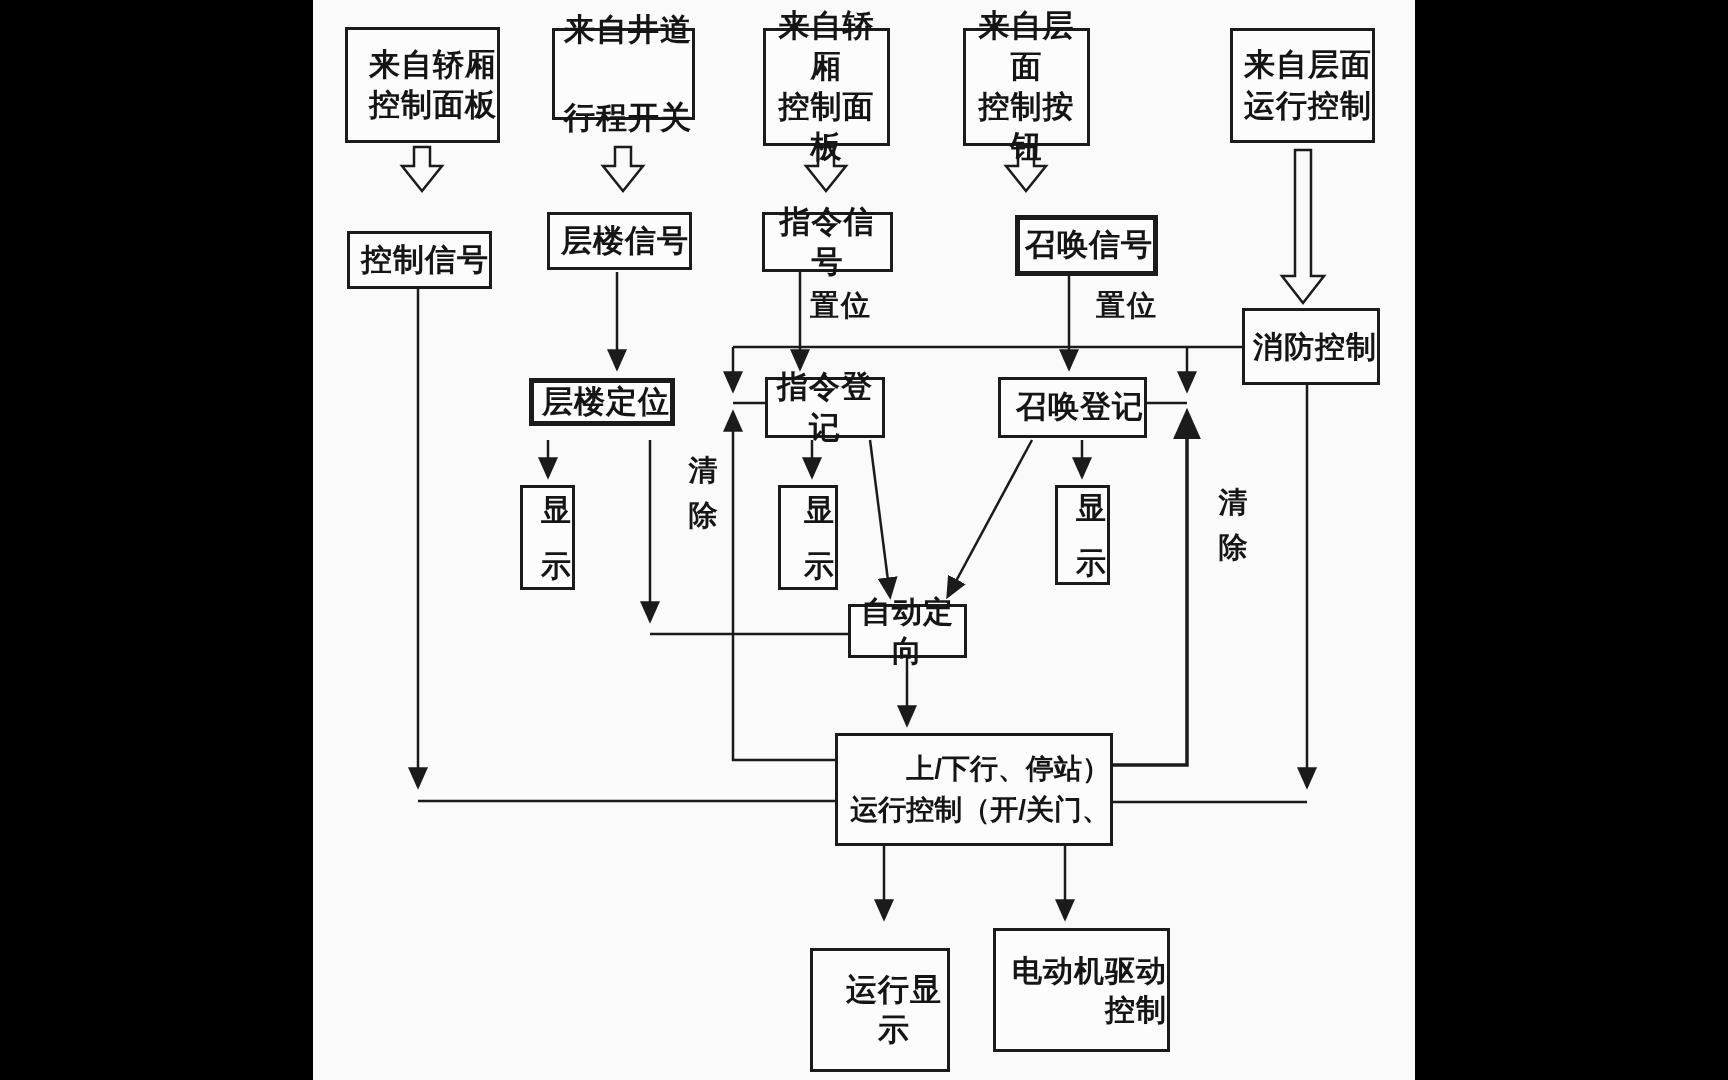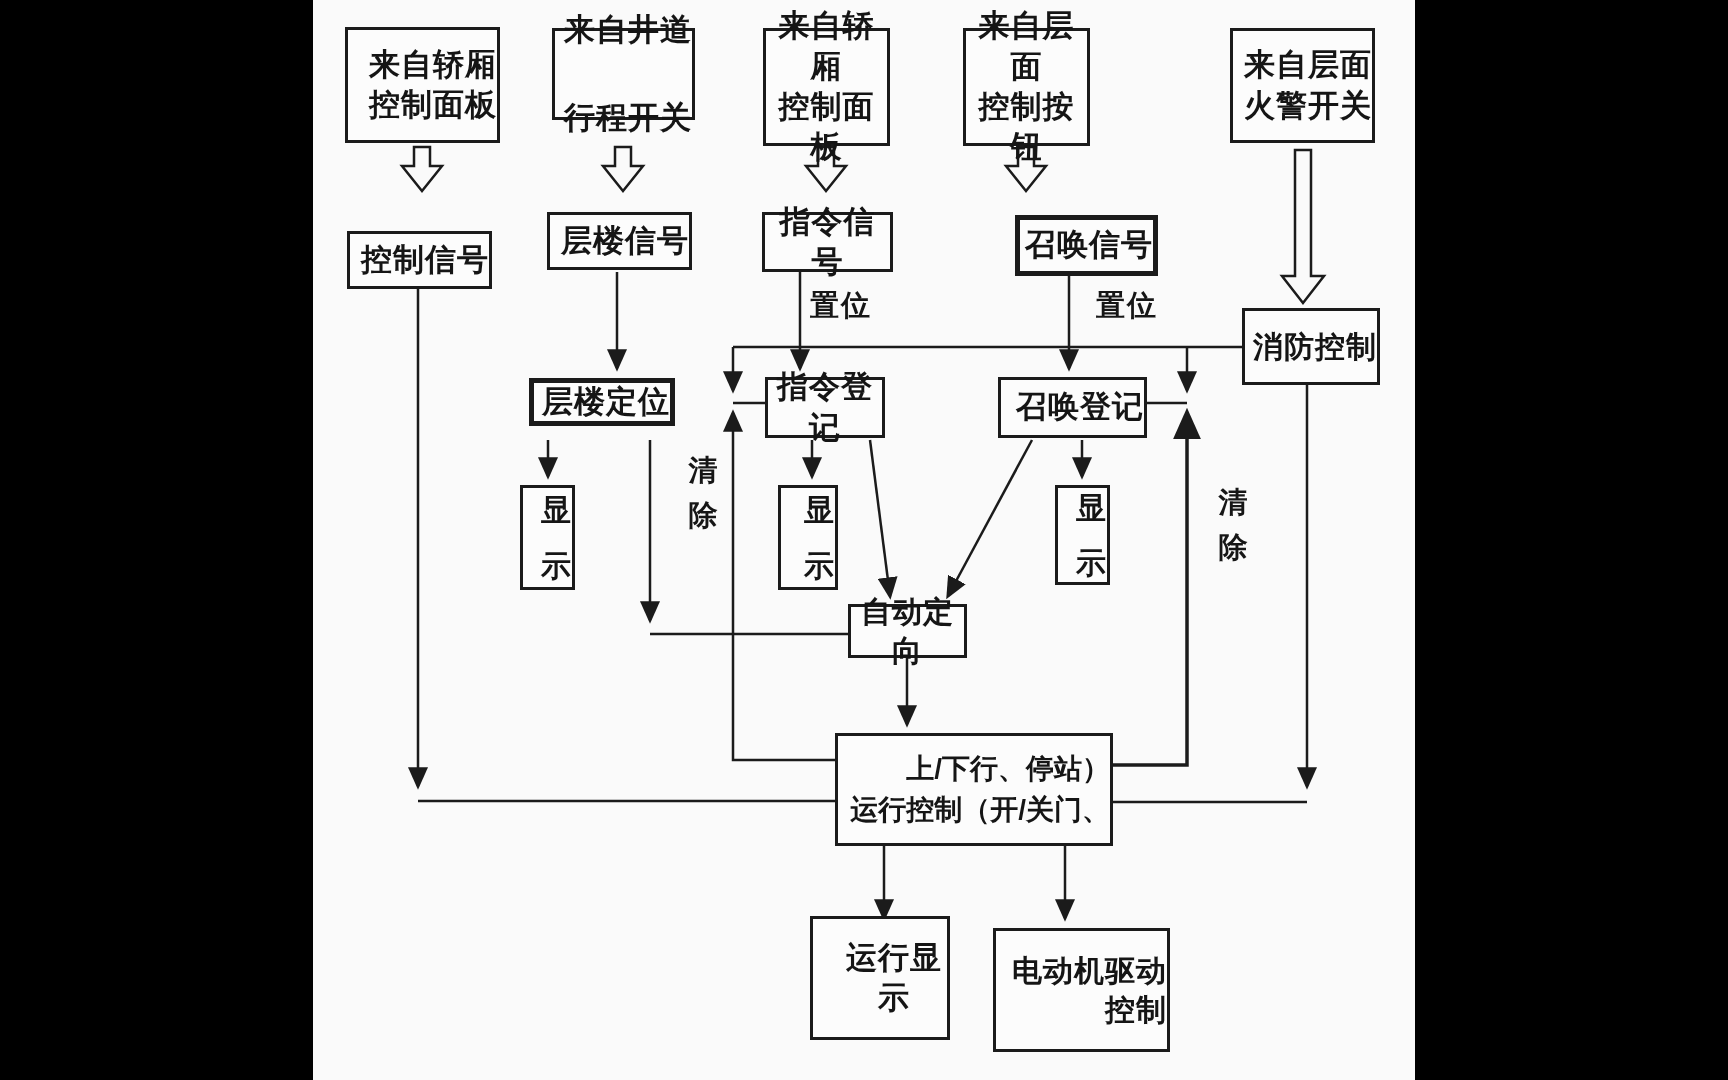--- a/index.html
+++ b/index.html
@@ -147,21 +147,21 @@
 <div class="node" style="left:763px;top:28px;width:127px;height:118px;">
   <div>来自轿厢</div>
   <div>控制面板</div>
 </div>
 <div class="node" style="left:963px;top:28px;width:127px;height:118px;">
   <div>来自层面</div>
   <div>控制按钮</div>
 </div>
 <div class="node" style="left:1230px;top:28px;width:145px;height:115px;">
   <div>来自层面</div>
-  <div>火警开关</div>
+  <div>运行控制</div>
 </div>
 
 <div class="node" style="left:347px;top:212px;width:145px;height:58px;margin-top:19px;">
   <div>控制信号</div>
 </div>
 <div class="node" style="left:547px;top:212px;width:145px;height:58px;">
   <div>层楼信号</div>
 </div>
 <div class="node" style="left:762px;top:212px;width:131px;height:60px;">
   <div>指令信号</div>
@@ -199,21 +199,21 @@
 
 <div class="node small" style="left:848px;top:604px;width:119px;height:54px;">
   <div>自动定向</div>
 </div>
 
 <div class="node runctl" style="left:835px;top:733px;width:278px;height:113px;">
   <div>上/下行、停站）</div>
   <div>运行控制（开/关门、</div>
 </div>
 
-<div class="node" style="left:810px;top:916px;width:140px;height:124px;padding-left:28px;">
+<div class="node" style="left:810px;top:948px;width:140px;height:124px;padding-left:28px;">
   <div>运行显示</div>
 </div>
 <div class="node small" style="left:993px;top:928px;width:177px;height:124px;">
   <div>电动机驱动</div>
   <div>控制</div>
 </div>
 
 <div class="flabel" style="left:810px;top:286px;">置位</div>
 <div class="flabel" style="left:1096px;top:286px;">置位</div>
 <div class="flabel vlabel" style="left:686px;top:448px;">清除</div>

